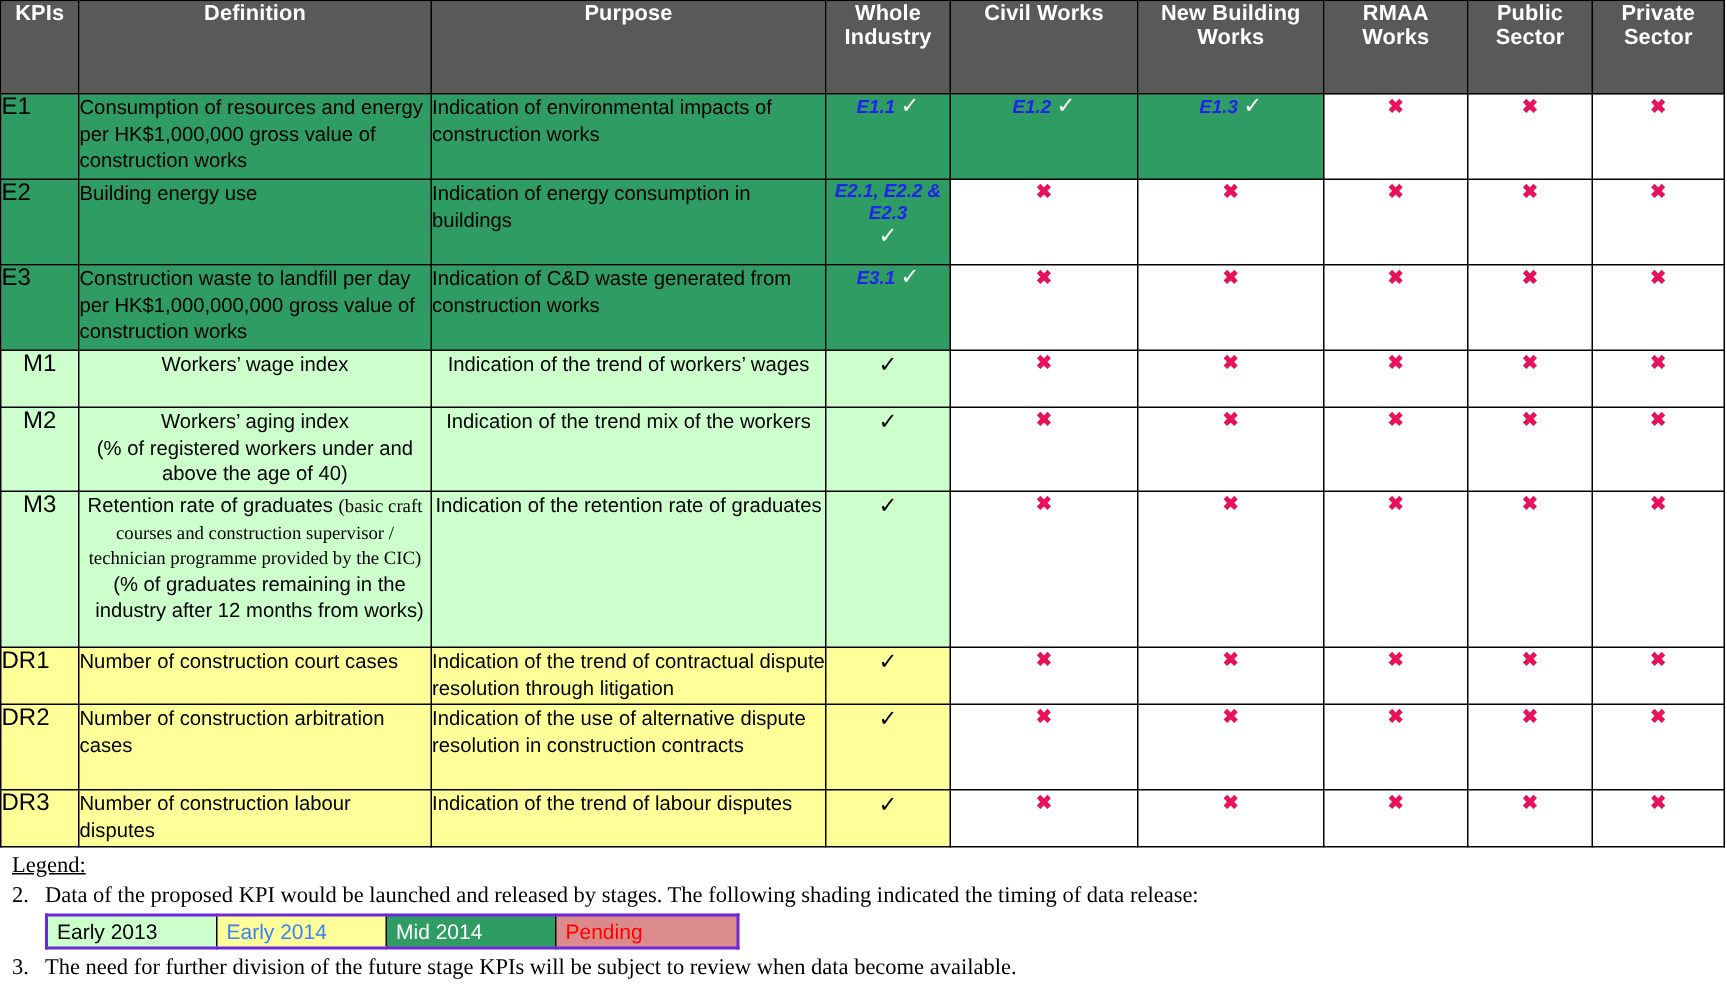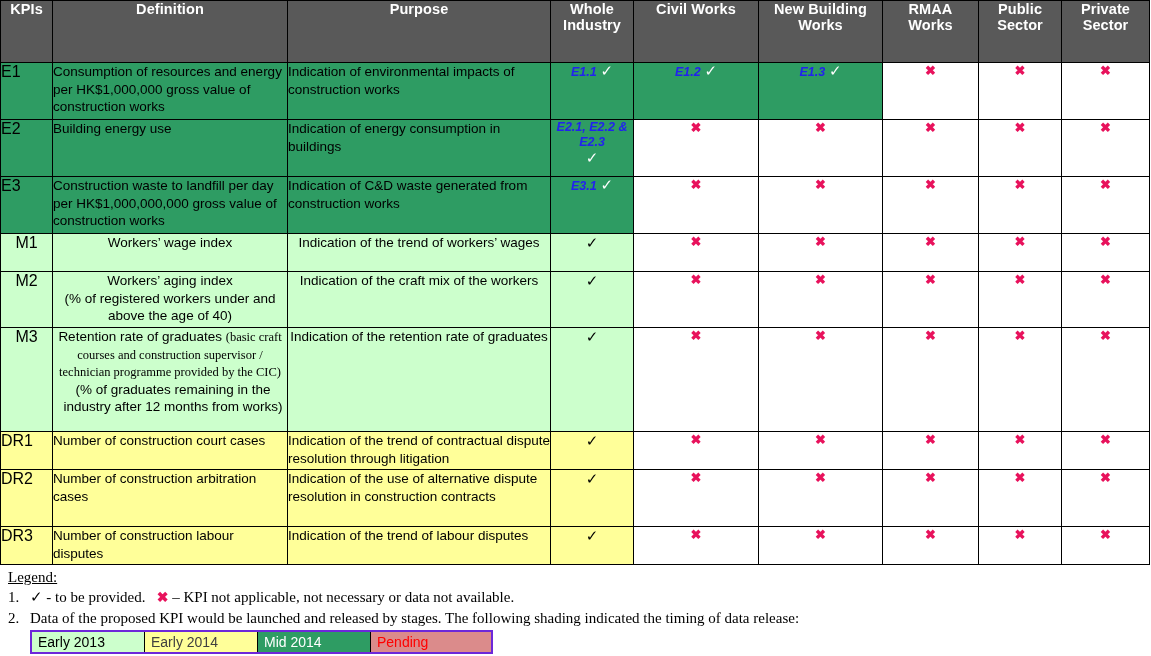--- a/index.html
+++ b/index.html
@@ -133,21 +133,21 @@
   table.swatches td {
     border: 1px solid #000;
     height: 19px;
     font-family: "Liberation Sans", sans-serif;
     font-size: 14px;
     padding: 0 6px;
     text-align: left;
     white-space: nowrap;
   }
   td.sw-e2013 { background: #CCFFCC; color: #000; width: 100px; }
-  td.sw-e2014 { background: #FFFF99; color: #404040; width: 100px; }
+  td.sw-e2014 { background: #FFFF99; color: #3b82f6; width: 100px; }
   td.sw-m2014 { background: #2E9C63; color: #ffffff; width: 100px; }
   td.sw-pend  { background: #DB8B8B; color: #FF0000; width: 108px; }
 </style>
 </head>
 <body>
 
 <div class="page">
 
 <table class="kpi">
   <colgroup>
@@ -293,21 +293,21 @@
         <span class="cross">✖</span>
       </td>
     </tr>
 
     <tr style="height:56px">
       <td class="kpi-code g-early2013">M2</td>
       <td class="def g-early2013">
         <span>Workers’ aging index</span><br>
         <span>(% of registered workers under and above the age of 40)</span>
       </td>
-      <td class="purpose g-early2013">Indication of the craft mix of the workers</td>
+      <td class="purpose g-early2013">Indication of the trend mix of the workers</td>
       <td class="mark g-early2013">
         <span class="tick">✓</span>
       </td>
       <td class="mark g-white">
         <span class="cross">✖</span>
       </td>
       <td class="mark g-white">
         <span class="cross">✖</span>
       </td>
       <td class="mark g-white">
@@ -419,26 +419,20 @@
         <span class="cross">✖</span>
       </td>
     </tr>
 
   </tbody>
 </table>
 
 <div class="legend">
   <span class="legend-title">Legend:</span>
 
-  <span class="legend-row">
-    <span class="legend-num">1.</span><span class="legend-body"><span class="lg-tick">✓</span>
-      <span>- to be provided.</span>
-      &nbsp;&nbsp;<span class="lg-cross">✖</span>
-      <span>– KPI not applicable, not necessary or data not available.</span></span>
-  </span>
 
   <span class="legend-row">
     <span class="legend-num">2.</span><span class="legend-body">Data of the proposed KPI would be launched and released by stages. The following shading indicated the timing of data release:</span>
   </span>
 
   <table class="swatches">
     <tbody>
           <tr>
       <td class="sw-e2013">Early 2013</td>
       <td class="sw-e2014">Early 2014</td>

